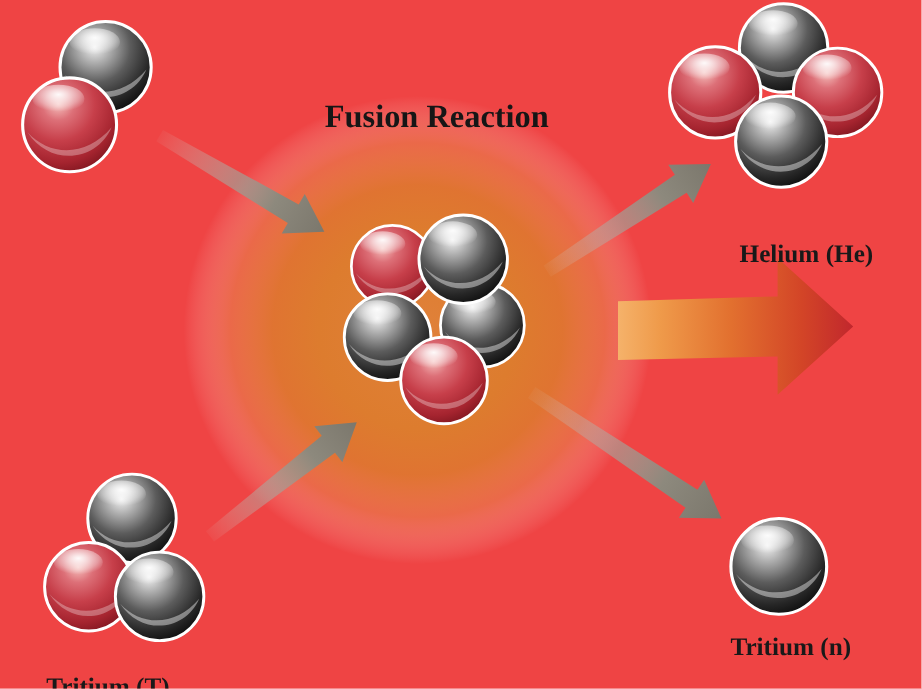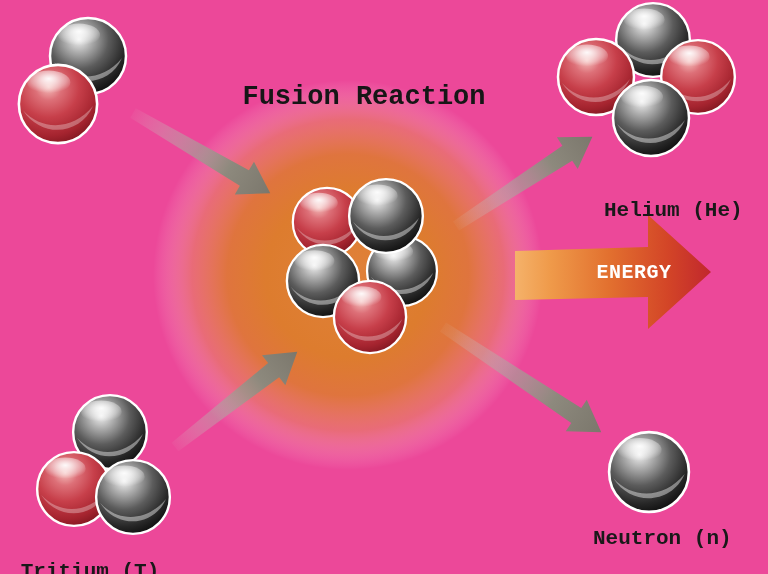--- a/index.html
+++ b/index.html
@@ -1,18 +1,18 @@
 <!DOCTYPE html>
 <html><head>
 <meta charset="utf-8">
 <style>
   html,body{margin:0;padding:0;background:#ffffff;}
   #canvas{
     position:relative;width:768px;height:574px;overflow:hidden;
-    background:#ec4899;font-family:Liberation Mono, monospace;
+    background:#ef4444;font-family:Liberation Serif, serif;
   }
   #diagram-svg{position:absolute;left:0;top:0;}
   .lbl{
     position:absolute;text-align:center;font-weight:bold;color:#191919;
     font-size:21px;letter-spacing:0px;white-space:nowrap;
   }
   #title-label{
     position:absolute;left:232px;top:82px;width:264px;text-align:center;
     font-weight:bold;font-size:27px;color:#161616;white-space:nowrap;
   }
@@ -138,16 +138,15 @@
     </g>
   </svg>
 
   <div id="title-label">Fusion Reaction</div>
 
 
   <div id="tritium-label" class="lbl">Tritium (T)</div>
 
   <div id="helium-label" class="lbl">Helium (He)</div>
 
-  <div id="neutron-label" class="lbl">Neutron (n)</div>
+  <div id="neutron-label" class="lbl">Tritium (n)</div>
 
-  <div id="energy-label">ENERGY</div>
 </div>
 
 </body></html>

